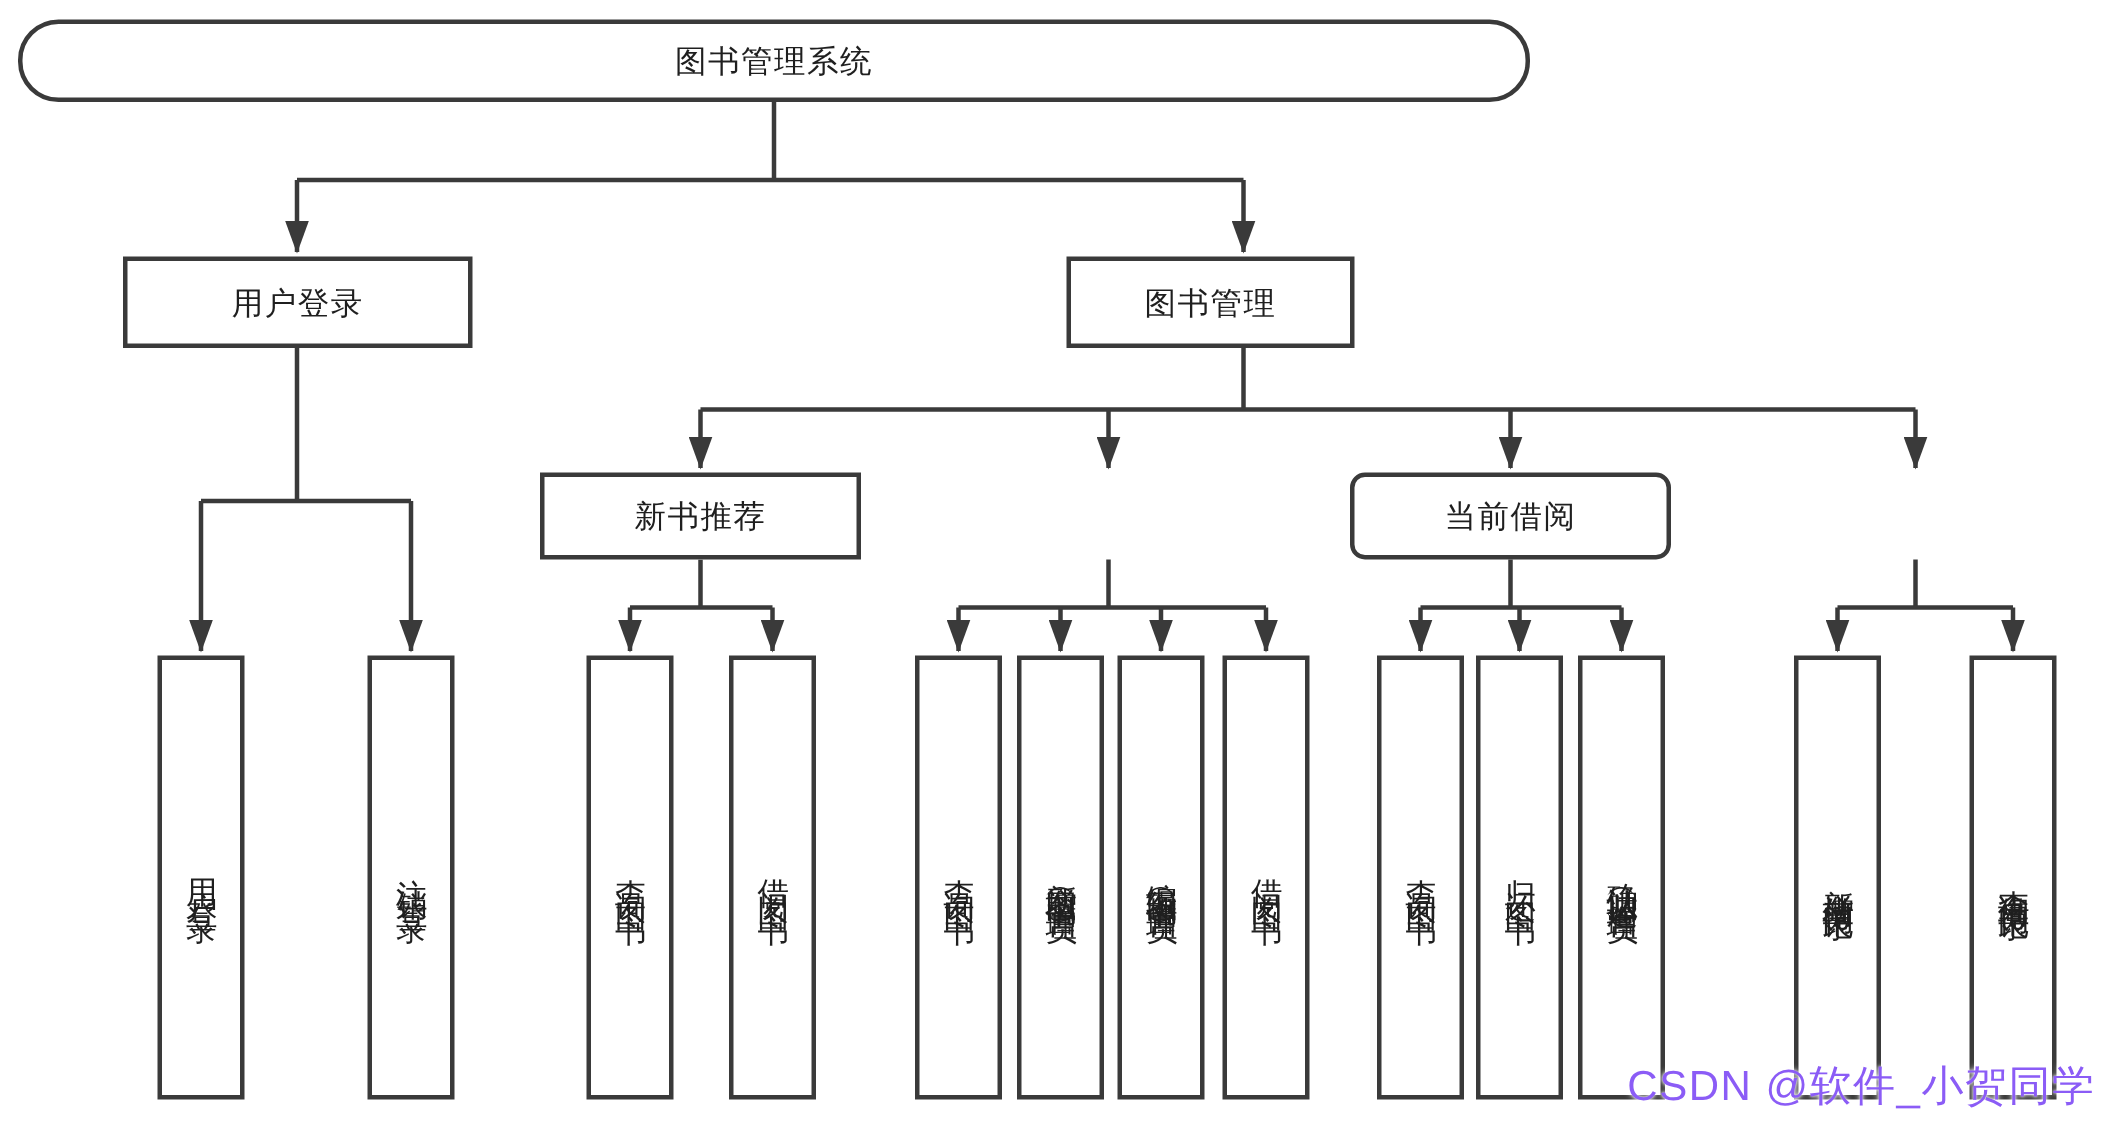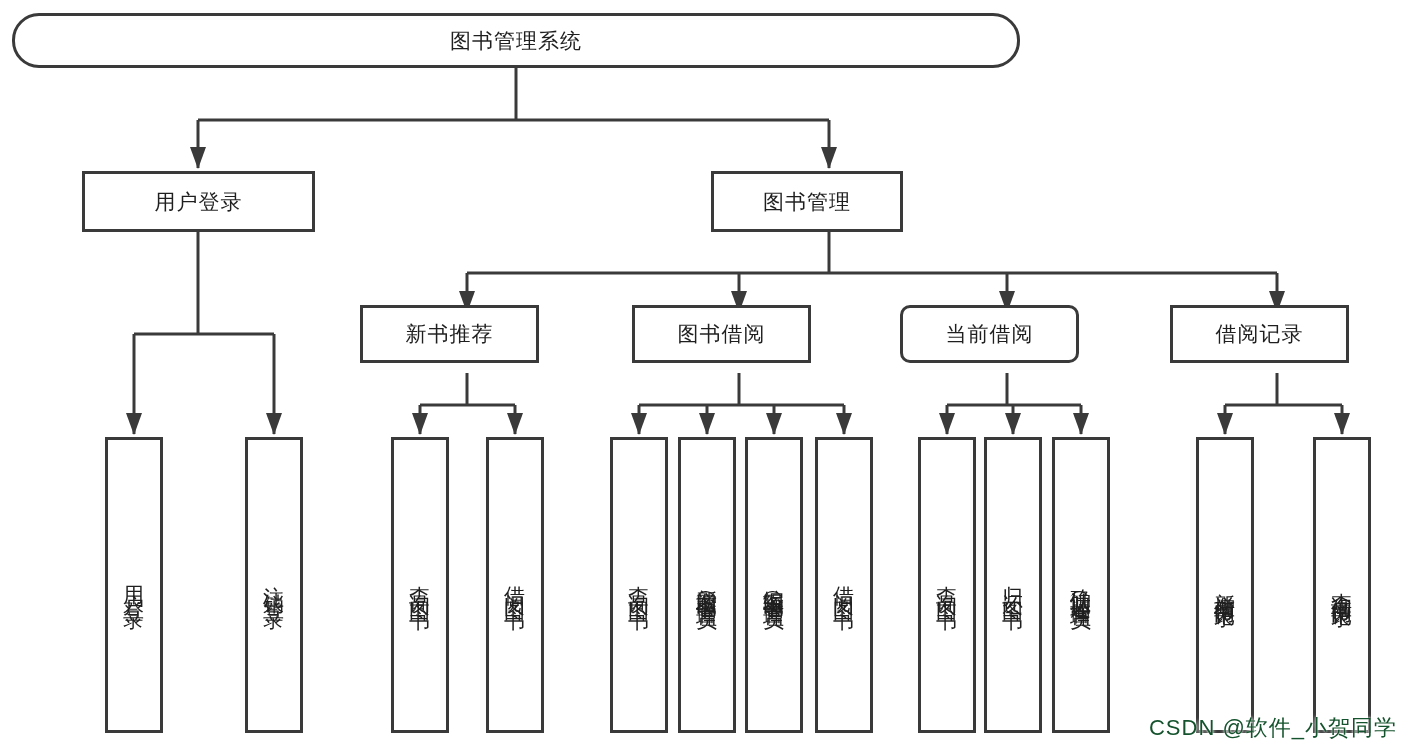--- a/index.html
+++ b/index.html
@@ -30,21 +30,21 @@
     justify-content: center;
     color: #1f1f1f;
     font-size: 21px;
     letter-spacing: 1px;
     text-align: center;
   }
   .node.lvl1 { left: 12px;  top: 13px;  width: 1008px; height: 55px; border-radius: 27px; }
   .node.lvl2 { height: 61px; top: 171px; }
   .node.lvl2.a { left: 82px;  width: 233px; }
   .node.lvl2.b { left: 711px; width: 192px; }
-  .node.lvl3 { top: 305px; height: 58px; width: 179px; }
+  .node.lvl3 { top: 315px; height: 58px; width: 214px; }
   .node.lvl3.g1 { left: 360px; }
   .node.lvl3.g2 { left: 632px; }
   .node.lvl3.g3 { left: 900px; border-radius: 10px; }
   .node.lvl3.g4 { left: 1170px; }
   .node.vbox { top: 437px; height: 296px; width: 58px; }
   .node.vbox .vtext {
     writing-mode: vertical-rl;
     text-orientation: mixed;
     letter-spacing: 8px;
     line-height: 1;
@@ -62,22 +62,22 @@
   .vbox.c4 { left: 815px; }
   .vbox.d1 { left: 918px; }
   .vbox.d2 { left: 984px; }
   .vbox.d3 { left: 1052px; }
   .vbox.e1 { left: 1196px; }
   .vbox.e2 { left: 1313px; }
   .watermark {
     position: absolute;
     right: 8px;
     bottom: 4px;
-    font-size: 22px;
-    color: #14532d;
+    font-size: 28px;
+    color: #8b5cf6;
     letter-spacing: 1px;
     text-shadow: 0 0 4px #ffffff, 0 0 2px #ffffff;
     z-index: 5;
     pointer-events: none;
   }
 </style>
 </head>
 <body>
 
 <div class="canvas">
@@ -139,29 +139,23 @@
   <div class="node lvl2 a">
     <span>用户登录</span>
   </div>
   <div class="node lvl2 b">
     <span>图书管理</span>
   </div>
 
   <div class="node lvl3 g1">
     <span>新书推荐</span>
   </div>
-  <div class="node lvl3 g2">
-    <span>图书借阅</span>
-  </div>
   <div class="node lvl3 g3">
     <span>当前借阅</span>
   </div>
-  <div class="node lvl3 g4">
-    <span>借阅记录</span>
-  </div>
 
   <div class="node vbox a1">
     <span class="vtext">用户登录</span>
   </div>
   <div class="node vbox a2">
     <span class="vtext">注销登录</span>
   </div>
 
   <div class="node vbox b1">
     <span class="vtext">查询图书</span>

